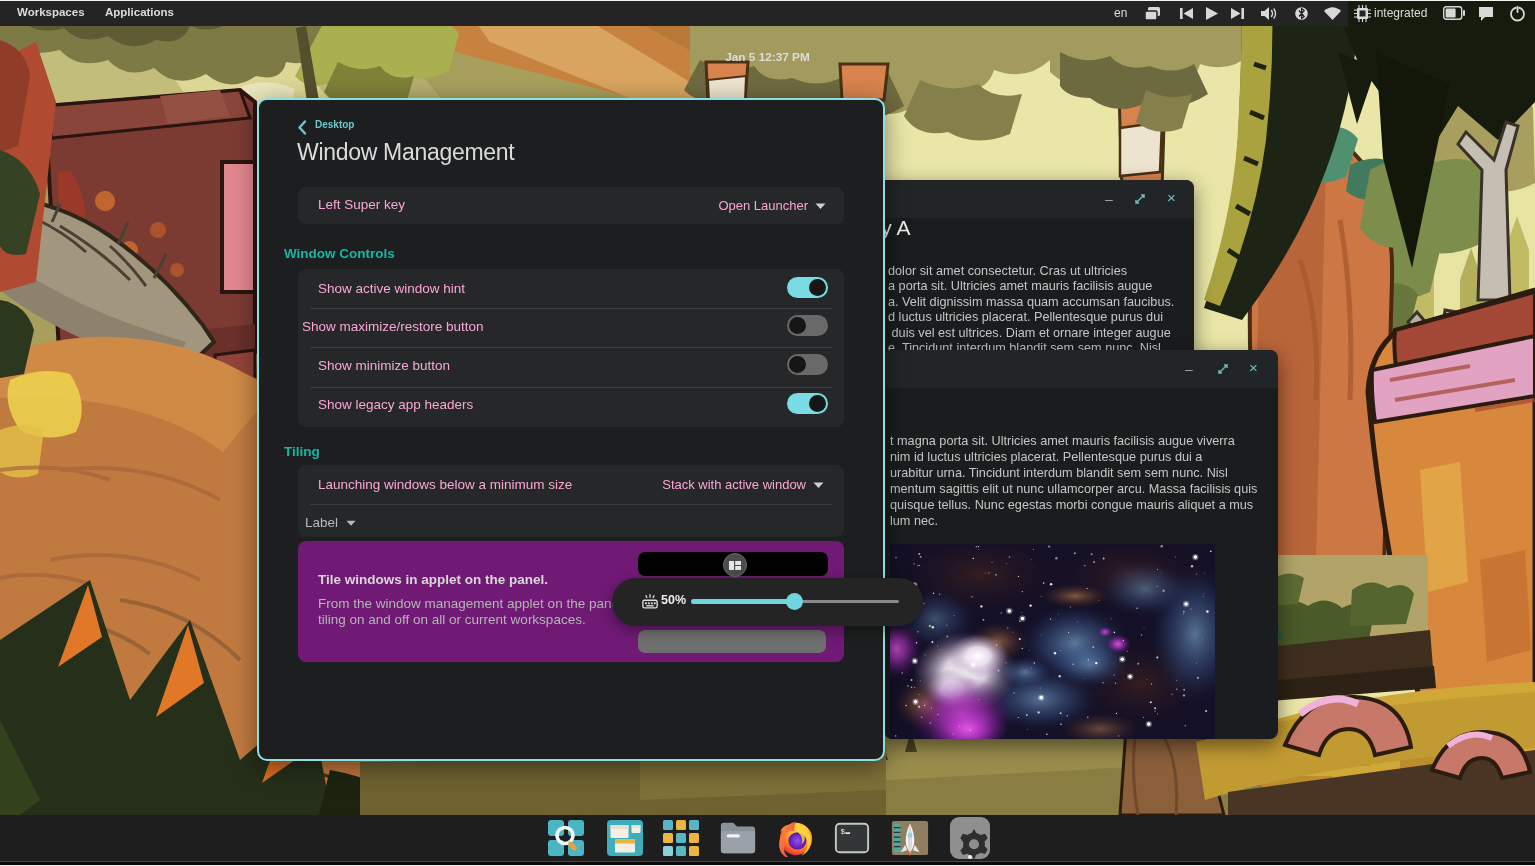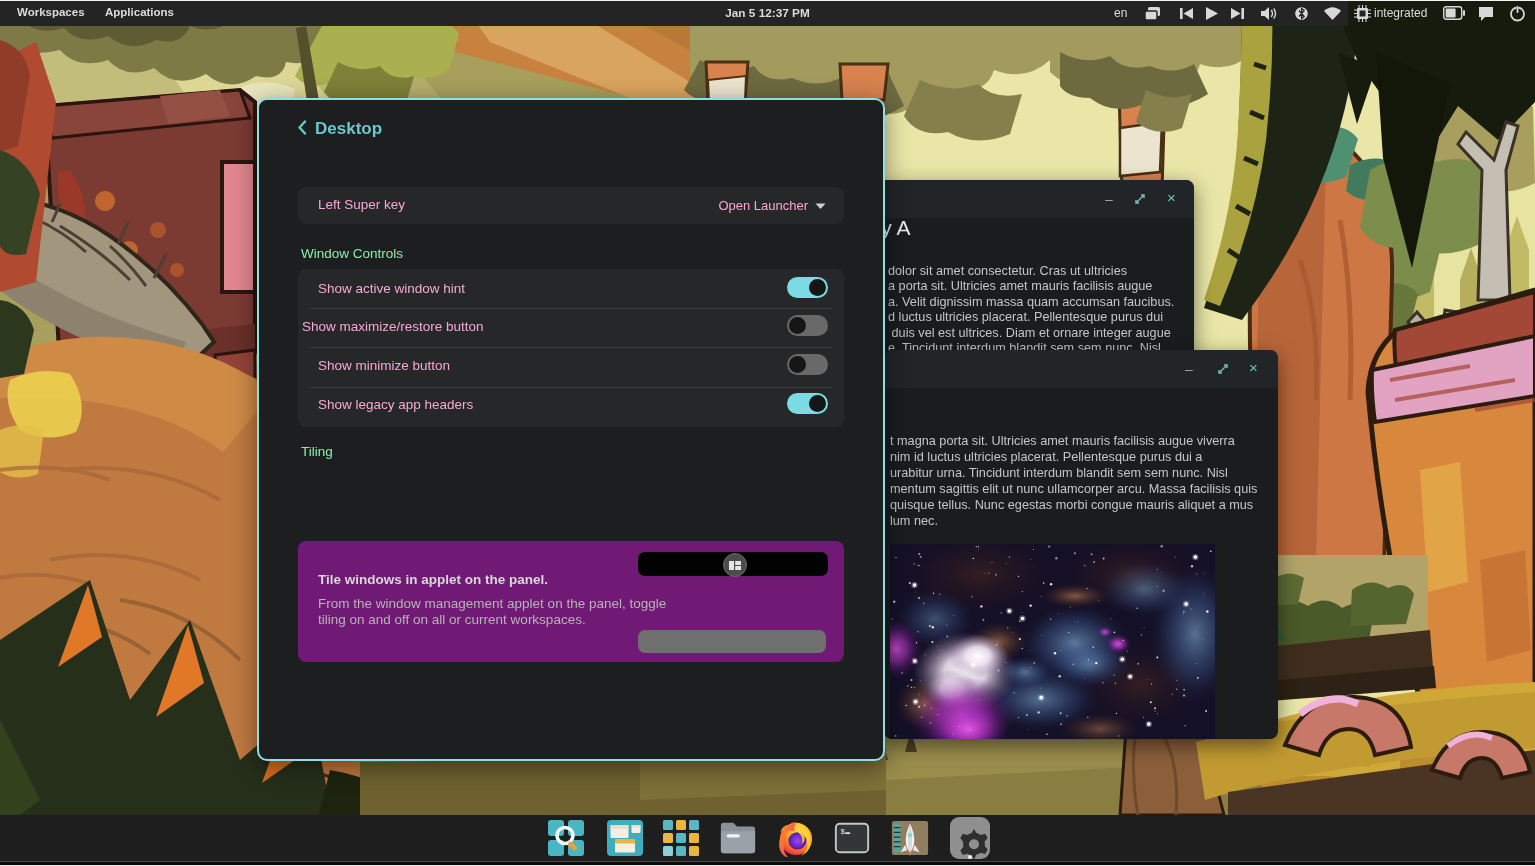--- a/index.html
+++ b/index.html
@@ -7,21 +7,21 @@
   #stage{position:absolute;inset:0;width:1535px;height:866px;}
   .abs{position:absolute;}
   #panel{position:absolute;left:0;top:1px;width:1348px;height:25px;background:#242424;z-index:50;
     color:#d8d8d8;font-size:13px;}
   #topline{position:absolute;left:0;top:0;width:1535px;height:1px;background:#f4f4f4;z-index:60;}
   .ptxt{position:absolute;top:5px;font-weight:700;color:#dcdcdc;}
   #settings{position:absolute;left:257px;top:98px;width:624px;height:659px;background:#1c1e1f;
     border:2px solid #8edfe2;border-radius:10px;z-index:30;color:#d6d6d6;font-size:14px;
     box-shadow:0 6px 24px rgba(0,0,0,.45);}
   .card{position:absolute;left:39px;width:546px;background:#252728;border-radius:8px;}
-  .seclabel{position:absolute;left:42px;font-weight:400;color:#86efac;font-size:13.5px;}
+  .seclabel{position:absolute;left:25px;font-weight:700;color:#14b8a6;font-size:13.5px;}
   .rowtxt{color:#f9a8d4;font-size:13.5px;}
   .toggle{position:absolute;width:41px;height:21px;border-radius:11px;}
   .ton{background:#7adbe4;}
   .toff{background:#696969;}
   .knob{position:absolute;top:2px;width:17px;height:17px;border-radius:50%;background:#161616;}
   .divline{position:absolute;left:12px;right:12px;height:1px;background:#3a3c3d;}
   .rwin{position:absolute;background:#1a1c1d;border-radius:8px;z-index:10;overflow:hidden;
     box-shadow:0 6px 20px rgba(0,0,0,.5);color:#c9c9c9;}
   .rwhead{position:absolute;left:0;top:0;right:0;height:38px;background:#222527;
     border-radius:8px 8px 0 0;}
@@ -178,21 +178,21 @@
 
  <path d="M0 60 l36 -18 l20 60 l-20 180 l-36 10z" fill="#b04a30"></path>
  <path d="M0 40 q26 8 30 36 l-12 70 l-18 6z" fill="#8f3c28"></path>
  <path d="M0 150 q30 10 40 44 l-14 60 q-20 4 -26 -8z" fill="#354224"></path>
  <path d="M0 300 q26 4 34 30 l-10 44 l-24 4z" fill="#2c381e"></path>
 </svg>
 
   <div id="panel">
   <div class="ptxt" style="left:17px;font-size:11.5px;">Workspaces</div>
   <div class="ptxt" style="left:105px;font-size:11.5px;">Applications</div>
-  <div class="ptxt" style="left:0;width:1535px;text-align:center;font-size:11.8px;">Jan 5 12:37 PM</div>
+  <div class="ptxt" style="left:0;width:1535px;text-align:center;font-size:11.8px;margin-top:44px;">Jan 5 12:37 PM</div>
   <div class="ptxt" style="left:1114px;font-weight:400;font-size:12px;">en</div>
   <svg class="abs" style="left:1144px;top:5px" width="17" height="15" viewBox="0 0 17 15">
     <rect x="4" y="1" width="12" height="9" rx="1.5" fill="#d8d8d8"></rect>
     <rect x="1" y="5" width="12" height="9" rx="1.5" fill="#d8d8d8" stroke="#242424" stroke-width="1.5"></rect>
   </svg>
   <svg class="abs" style="left:1180px;top:6px" width="13" height="13" viewBox="0 0 13 13">
     <rect x="0" y="1" width="2.6" height="11" fill="#d8d8d8"></rect>
         <path d="M13 1 L3.5 6.5 L13 12z" fill="#d8d8d8"></path>
   </svg>
   <svg class="abs" style="left:1206px;top:6px" width="12" height="13" viewBox="0 0 12 13">
@@ -507,26 +507,42 @@
 <circle cx="296.1" cy="60.0" r="1.8" fill="#ffffff"></circle>
         <circle cx="296.1" cy="60.0" r="3.2" fill="#ffffff" opacity="0.3"></circle>
 <circle cx="232.3" cy="115.2" r="1.8" fill="#ffffff"></circle>
         <circle cx="232.3" cy="115.2" r="3.2" fill="#ffffff" opacity="0.3"></circle>
 <circle cx="258.8" cy="180.1" r="1.8" fill="#ffffff"></circle>
         <circle cx="258.8" cy="180.1" r="3.2" fill="#ffffff" opacity="0.3"></circle>
 <circle cx="25.6" cy="157.8" r="1.8" fill="#ffffff"></circle>
         <circle cx="25.6" cy="157.8" r="3.2" fill="#ffffff" opacity="0.3"></circle>
 </svg>
 </div>
+<div id="osd">
+  <svg class="abs" style="left:30px;top:16px" width="16" height="15" viewBox="0 0 19 17">
+    <rect x="1" y="7" width="17" height="9" rx="2" fill="none" stroke="#e0e0e0" stroke-width="1.6"></rect>
+    <rect x="3.5" y="9.5" width="2.2" height="2.2" fill="#e0e0e0"></rect>
+        <rect x="7" y="9.5" width="2.2" height="2.2" fill="#e0e0e0"></rect>
+    <rect x="10.5" y="9.5" width="2.2" height="2.2" fill="#e0e0e0"></rect>
+        <rect x="14" y="9.5" width="2.2" height="2.2" fill="#e0e0e0"></rect>
+    <rect x="5" y="12.8" width="9" height="1.6" fill="#e0e0e0"></rect>
+    <path d="M9.5 0 v4 M4.5 1 l1.5 3.2 M14.5 1 l-1.5 3.2" stroke="#e0e0e0" stroke-width="1.5"></path>
+  </svg>
+  <div class="abs" style="left:49px;top:15px;color:#ededed;font-size:12.5px;font-weight:700;">50%</div>
+  <div class="abs" style="left:79px;top:21px;width:104px;height:5px;background:#6fd6dd;border-radius:3px;"></div>
+  <div class="abs" style="left:183px;top:22px;width:104px;height:3px;background:#8b8b8b;border-radius:2px;"></div>
+  <div class="abs" style="left:174px;top:15px;width:17px;height:17px;border-radius:50%;background:#6fd6dd;"></div>
+</div>
 
   <div id="settings">
   <svg class="abs" style="left:38px;top:20px" width="10" height="15" viewBox="0 0 10 15">
     <path d="M8 1.5 L2.5 7.5 L8 13.5" stroke="#6bc8cc" stroke-width="2.4" fill="none" stroke-linecap="round" stroke-linejoin="round"></path>
   </svg>
-  <div class="abs" style="left:56px;top:19px;color:#6bc8cc;font-weight:700;font-size:17px;">Desktop</div>
+  <div class="abs" style="left:56px;top:19px;color:#6bc8cc;font-weight:700;font-size:10px;">Desktop</div>
+  <div class="abs" style="left:38px;top:39px;color:#dbdbdb;font-size:23px;letter-spacing:-0.3px;">Window Management</div>
 
   <div class="card" style="top:87px;height:37px;">
     <div class="rowtxt abs" style="left:20px;top:10px;">Left Super key</div>
     <div class="rowtxt abs" style="right:36px;top:11px;font-size:13px;">Open Launcher</div>
     <svg class="abs" style="right:18px;top:16px" width="11" height="7" viewBox="0 0 11 7">
           <path d="M0.5 0.5 L5.5 6 L10.5 0.5z" fill="#cfcfcf"></path>
         </svg>
   </div>
 
   <div class="seclabel" style="top:146px;">Window Controls</div>
@@ -546,20 +562,32 @@
           <span class="knob" style="left:2px;"></span>
         </div>
     <div class="divline" style="top:118px;"></div>
     <div class="rowtxt abs" style="left:20px;top:128px;">Show legacy app headers</div>
     <div class="toggle ton" style="right:16px;top:124px;">
           <span class="knob" style="right:2px;"></span>
         </div>
   </div>
 
   <div class="seclabel" style="top:344px;">Tiling</div>
+  <div class="card" style="top:365px;height:72px;">
+    <div class="rowtxt abs" style="left:20px;top:12px;">Launching windows below a minimum size</div>
+    <div class="rowtxt abs" style="right:38px;top:12px;font-size:13px;">Stack with active window</div>
+    <svg class="abs" style="right:20px;top:17px" width="11" height="7" viewBox="0 0 11 7">
+          <path d="M0.5 0.5 L5.5 6 L10.5 0.5z" fill="#cfcfcf"></path>
+        </svg>
+    <div class="divline" style="top:39px;"></div>
+    <div class="rowtxt abs" style="left:7px;top:50px;color:#b9b9b9;">Label</div>
+    <svg class="abs" style="left:48px;top:55px" width="10" height="7" viewBox="0 0 11 7">
+          <path d="M0.5 0.5 L5.5 6 L10.5 0.5z" fill="#b9b9b9"></path>
+        </svg>
+  </div>
 
   <div class="card" style="top:441px;height:121px;background:#701a75;">
     <div class="rowtxt abs" style="left:20px;top:31px;font-weight:700;color:#d8d8d8;">Tile windows in applet on the panel.</div>
     <div class="rowtxt abs" style="left:20px;top:55px;color:#b5b5b5;line-height:16.2px;white-space:nowrap;">From the window management applet on the panel, toggle<br>tiling on and off on all or current workspaces.</div>
   </div>
   <div class="abs" style="left:379px;top:452px;width:190px;height:24px;background:#020202;border-radius:7px;"></div>
   <div class="abs" style="left:464px;top:453px;width:22px;height:22px;background:#4c4c4c;border-radius:50%;border:1px solid #6a6a6a;">
     <svg width="12" height="9" viewBox="0 0 12 9" style="position:absolute;left:5px;top:6.5px">
       <rect x="0" y="0" width="5" height="9" fill="#e6e6e6"></rect>
       <rect x="6.2" y="0" width="5.8" height="4" fill="#e6e6e6"></rect>

